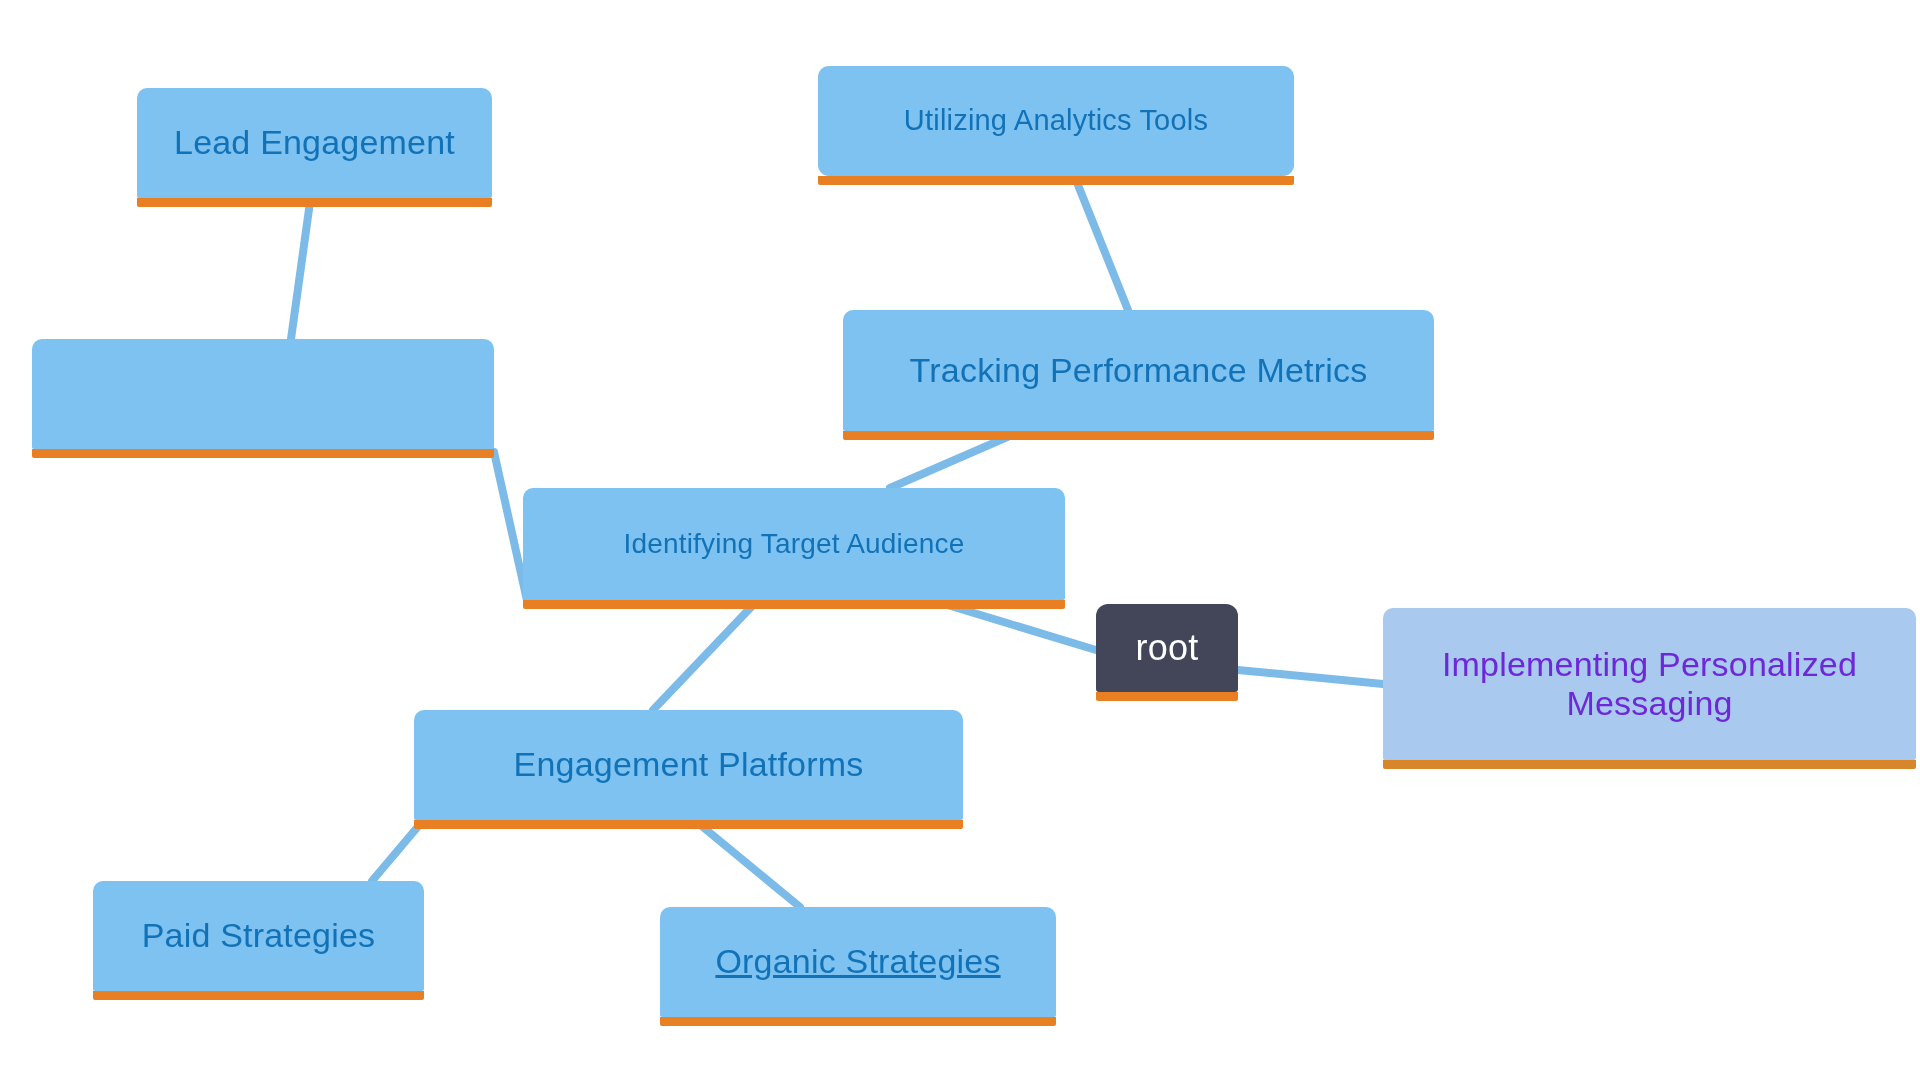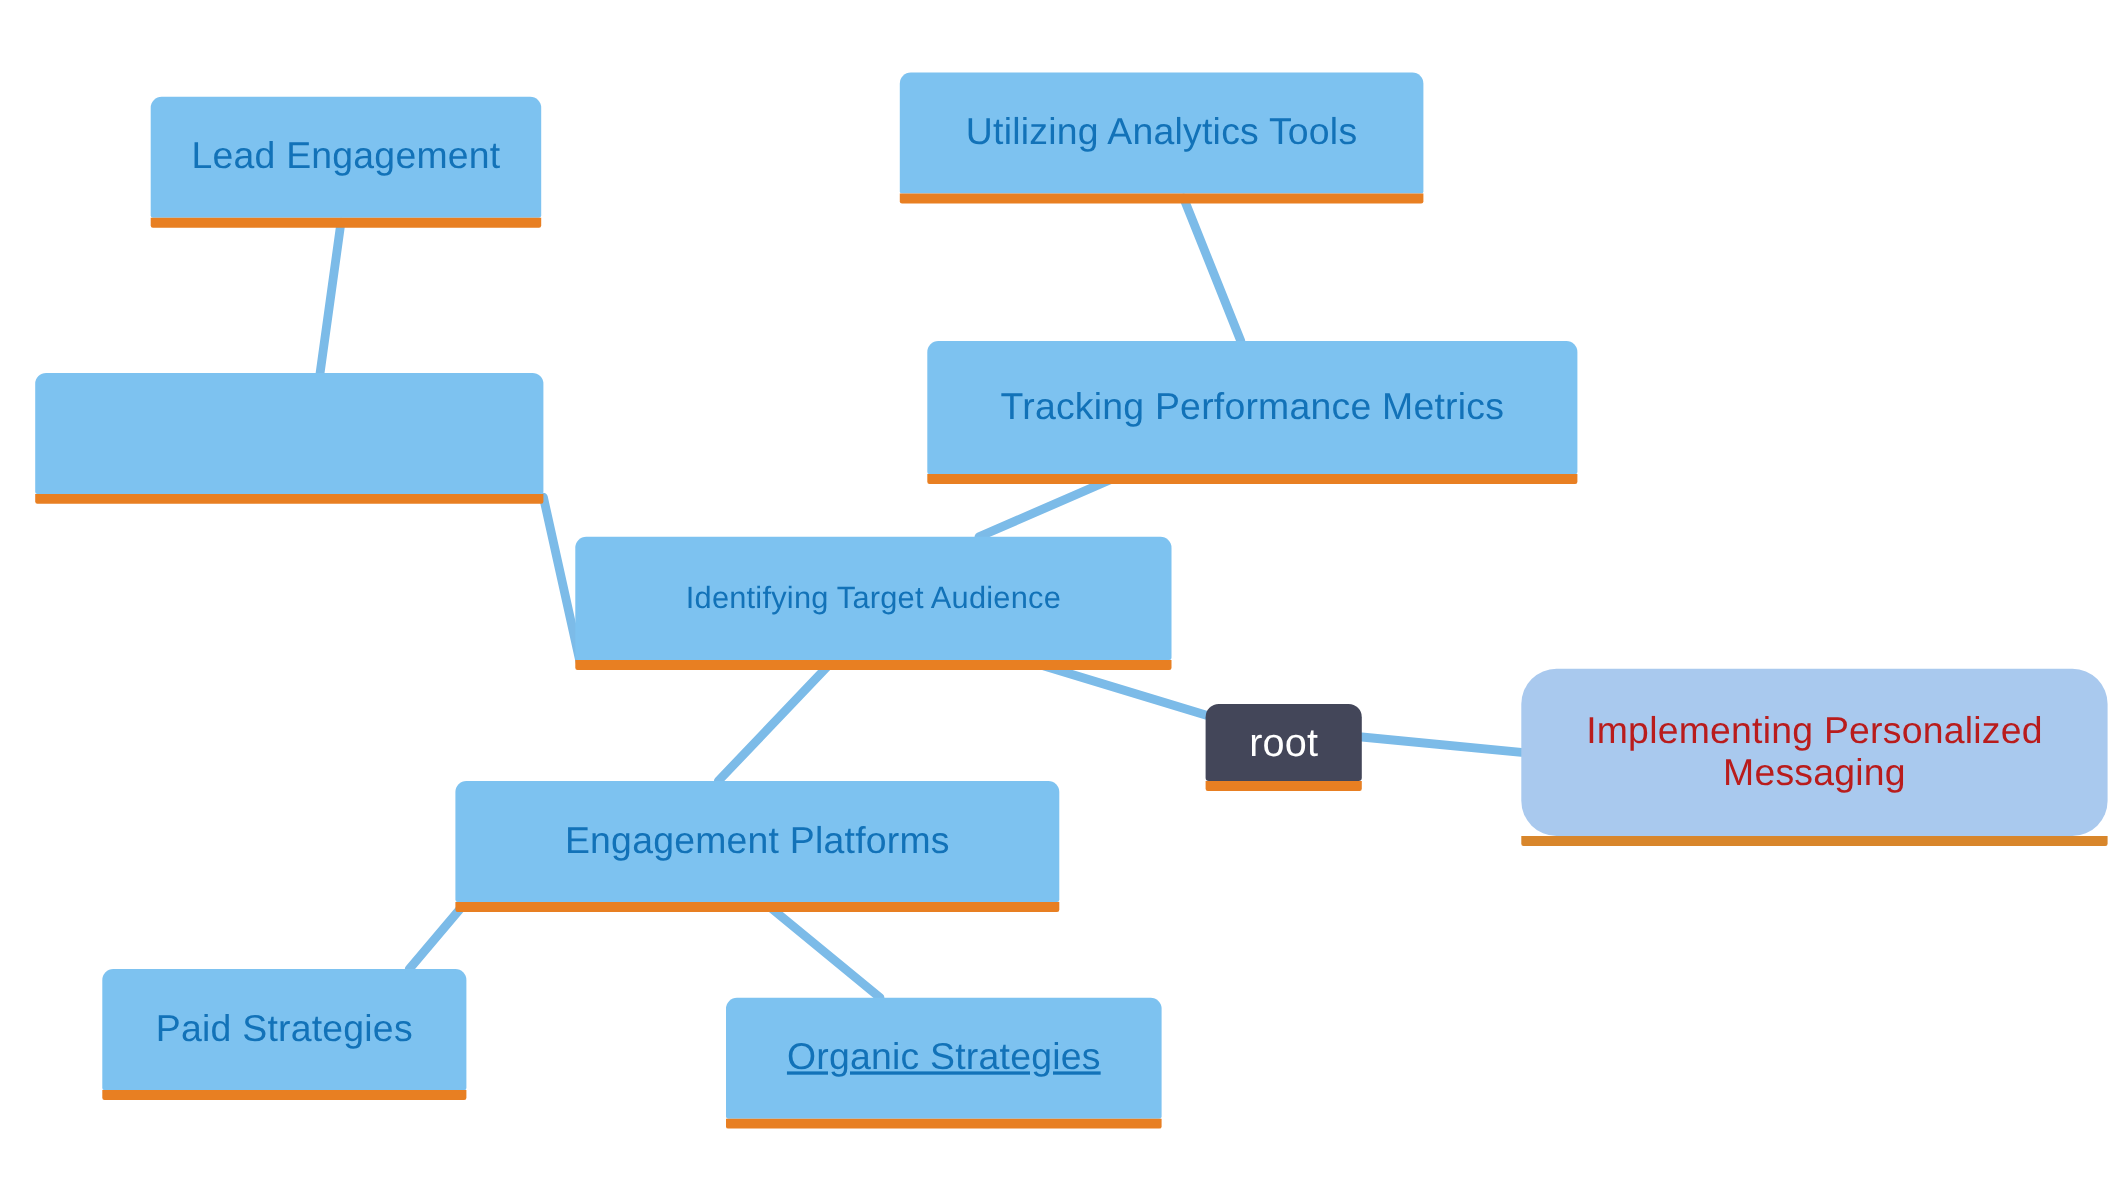--- a/index.html
+++ b/index.html
@@ -56,42 +56,41 @@
   }
   .node-branch .mm-underline { background: #e87f22; }
   .node-root {
     background: #434659;
     color: #ffffff;
     border-radius: 12px 12px 3px 3px;
   }
   .node-root .mm-underline { background: #e87f22; }
   .node-alt {
     background: #a9c9ee;
-    color: #b91c1c;
-    border-radius: 32px;
+    color: #6d28d9;
   }
   .node-alt .mm-underline { background: #d8862b; }
 </style>
 </head>
 <body>
 
 <div id="canvas">
   <svg id="edge-layer" viewBox="0 0 1920 1080" preserveAspectRatio="none" aria-hidden="true">
       <line x1="1238" y1="670" x2="1383" y2="684" stroke="#7cbbe8" stroke-width="8" stroke-linecap="round"></line>
       <line x1="1096" y1="650" x2="941" y2="603" stroke="#7cbbe8" stroke-width="8" stroke-linecap="round"></line>
       <line x1="528" y1="605" x2="494" y2="452" stroke="#7cbbe8" stroke-width="8" stroke-linecap="round"></line>
       <line x1="291" y1="339" x2="310" y2="202" stroke="#7cbbe8" stroke-width="8" stroke-linecap="round"></line>
       <line x1="890" y1="488" x2="1035" y2="425" stroke="#7cbbe8" stroke-width="8" stroke-linecap="round"></line>
       <line x1="1128" y1="310" x2="1076" y2="180" stroke="#7cbbe8" stroke-width="8" stroke-linecap="round"></line>
       <line x1="755" y1="603" x2="653" y2="710" stroke="#7cbbe8" stroke-width="8" stroke-linecap="round"></line>
       <line x1="421" y1="823" x2="372" y2="881" stroke="#7cbbe8" stroke-width="8" stroke-linecap="round"></line>
       <line x1="698" y1="823" x2="800" y2="907" stroke="#7cbbe8" stroke-width="8" stroke-linecap="round"></line>
     </svg>
   <div id="node-layer">
-      <div class="mm-node node-root" style="left: 1096px; top: 640px; width: 142px; height: 70px; font-size: 36px;">
+      <div class="mm-node node-root" style="left: 1096px; top: 604px; width: 142px; height: 88px; font-size: 36px;">
         <span class="mm-label">root</span>
         <span class="mm-underline"></span>
       </div>
       <div class="mm-node node-alt" style="left: 1383px; top: 608px; width: 533px; height: 152px; font-size: 34px;">
         <span class="mm-label">Implementing Personalized Messaging</span>
         <span class="mm-underline"></span>
       </div>
       <div class="mm-node node-branch" style="left: 523px; top: 488px; width: 542px; height: 112px; font-size: 28px;">
         <span class="mm-label">Identifying Target Audience</span>
         <span class="mm-underline"></span>
@@ -100,21 +99,21 @@
         <span class="mm-underline"></span>
       </div>
       <div class="mm-node node-branch" style="left: 137px; top: 88px; width: 355px; height: 110px; font-size: 34px;">
         <span class="mm-label">Lead Engagement</span>
         <span class="mm-underline"></span>
       </div>
       <div class="mm-node node-branch" style="left: 843px; top: 310px; width: 591px; height: 121px; font-size: 34px;">
         <span class="mm-label">Tracking Performance Metrics</span>
         <span class="mm-underline"></span>
       </div>
-      <div class="mm-node node-branch" style="left: 818px; top: 66px; width: 476px; height: 110px; font-size: 34px;">
+      <div class="mm-node node-branch" style="left: 818px; top: 66px; width: 476px; height: 110px; font-size: 29px; border-radius: 11px;">
         <span class="mm-label">Utilizing Analytics Tools</span>
         <span class="mm-underline"></span>
       </div>
       <div class="mm-node node-branch" style="left: 374px; top: 710px; width: 549px; height: 110px; font-size: 34px; margin-left: 40px;">
         <span class="mm-label">Engagement Platforms</span>
         <span class="mm-underline"></span>
       </div>
       <div class="mm-node node-branch" style="left: 93px; top: 881px; width: 331px; height: 110px; font-size: 34px;">
         <span class="mm-label">Paid Strategies</span>
         <span class="mm-underline"></span>

